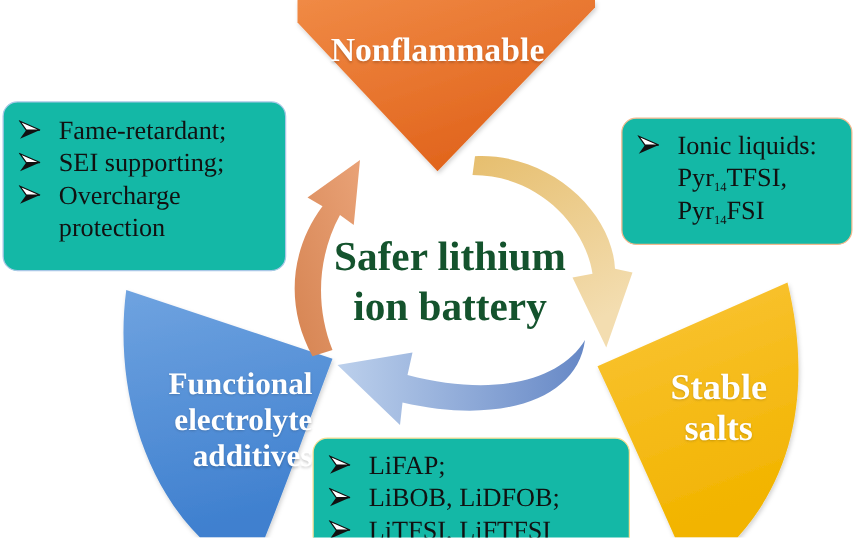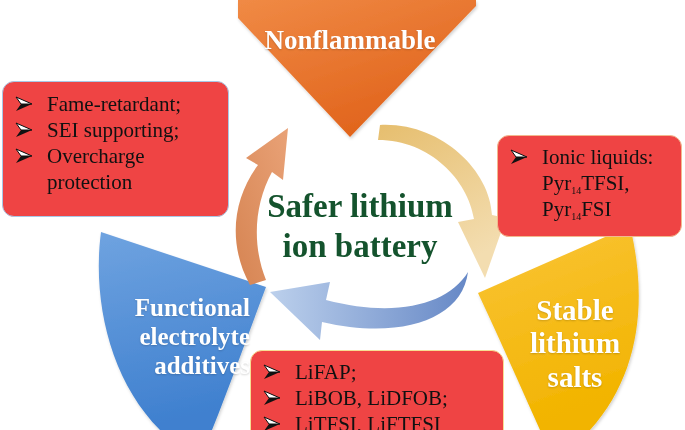--- a/index.html
+++ b/index.html
@@ -1,18 +1,18 @@
 <!DOCTYPE html>
 <html><head>
 <meta charset="utf-8">
 <style>
   html, body { margin:0; padding:0; background:#ffffff; }
   body { width:685px; height:430px; position:relative; overflow:hidden; font-family:"Liberation Serif", serif; }
   #canvas { position:absolute; left:0; top:0; width:685px; height:430px; }
-  .box { position:absolute; background:#ef4444; border-radius:12px; box-sizing:border-box; }
+  .box { position:absolute; background:#14b8a6; border-radius:12px; box-sizing:border-box; }
   .box ul { list-style:none; margin:0; padding:0; }
   .box li { position:relative; padding-left:36px; font-size:21px; line-height:26px; color:#111; }
   .bullet { position:absolute; left:4px; top:5px; width:18px; height:16px; }
   .box .cont { padding-left:36px; font-size:21px; line-height:26px; color:#111; }
   .shape-label { position:absolute; font-family:"Liberation Serif", serif; font-weight:bold; color:#ffffff; text-align:center; line-height:1.15; text-shadow:0 1px 2px rgba(0,0,0,0.18);margin-top:11px; }
   .center-title { position:absolute; left:250px; top:186px; width:220px; text-align:center; font-family:"Liberation Serif", serif; font-weight:bold; font-size:33px; line-height:40px; color:#14532d; }
   sub { font-size:10px; vertical-align:-4px; line-height:0; }
 </style>
 </head>
 <body>
@@ -66,21 +66,20 @@
 </div>
 
 <div class="shape-label" style="left:104px; top:283px; width:146px; font-size:25px;text-align:right;">
   <div>Functional</div>
   <div>electrolyte</div>
   <div>additives</div>
 </div>
 
 <div class="shape-label" style="left:520px; top:283px; width:110px; font-size:29px;">
   <div>Stable</div>
-  <div>lithium</div>
   <div>salts</div>
 </div>
 
 <div class="center-title">
   <div>Safer lithium</div>
   <div>ion battery</div>
 </div>
 
 <div class="box" style="left:2px; top:81px; width:227px; height:136px; border:1.5px solid #A9C8E6; padding:9px 6px 0 8px;">
   <ul>
@@ -102,21 +101,21 @@
       <svg class="bullet" viewBox="0 0 18 16">
           <path d="M1,1 L17,8 L1,15 L6,8 Z" fill="#111"></path>
           <path d="M1,1 L17,8 L6,8 Z" fill="#fff" stroke="#111" stroke-width="1"></path>
         </svg>
       <span>Overcharge</span>
     </li>
   </ul>
   <div class="cont">protection</div>
 </div>
 
-<div class="box" style="left:497px; top:94px; width:185px; height:102px; border:1.5px solid #F2B98E; padding:8px 6px 0 8px;margin-top:41px;">
+<div class="box" style="left:497px; top:94px; width:185px; height:102px; border:1.5px solid #F2B98E; padding:8px 6px 0 8px;">
   <ul>
     <li>
       <svg class="bullet" viewBox="0 0 18 16">
           <path d="M1,1 L17,8 L1,15 L6,8 Z" fill="#111"></path>
           <path d="M1,1 L17,8 L6,8 Z" fill="#fff" stroke="#111" stroke-width="1"></path>
         </svg>
       <span>Ionic liquids:</span>
     </li>
   </ul>
   <div class="cont"><span>Pyr</span><sub>14</sub><span>TFSI,</span></div>

